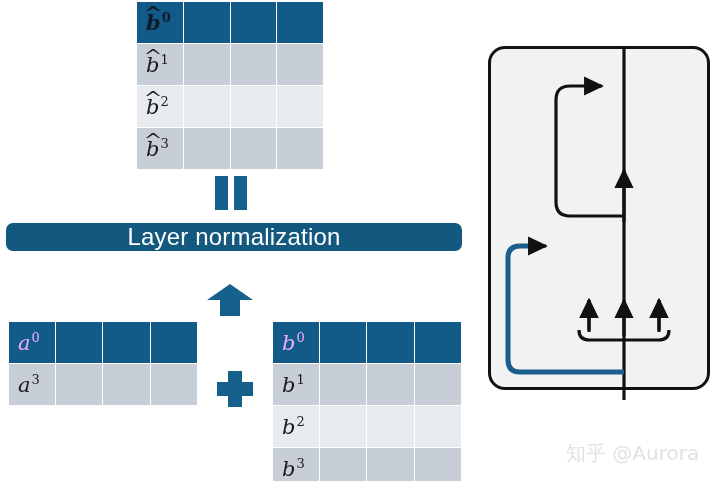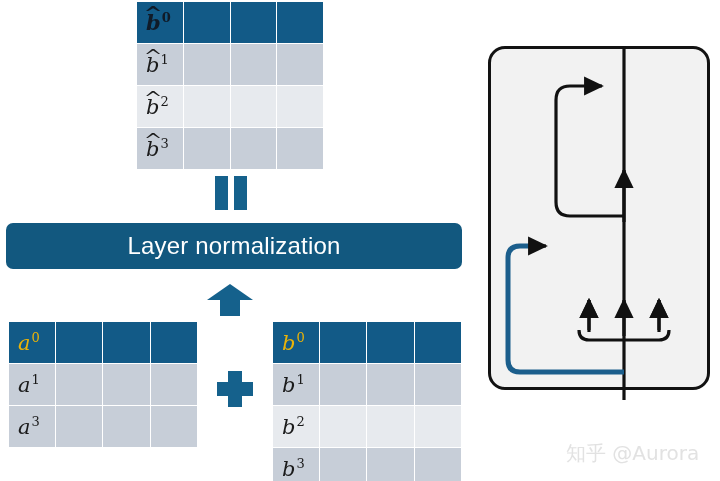--- a/index.html
+++ b/index.html
@@ -35,21 +35,21 @@
   .matrix tr.row-head td { background: #125a87; }
   .matrix td.lbl {
     text-align: left;
     padding-left: 9px;
     font-family: "DejaVu Serif", serif;
     font-style: italic;
     font-size: 21px;
     color: #1a1a1a;
     white-space: nowrap;
   }
-  .matrix tr.row-head td.lbl { color: #eab308; }
+  .matrix tr.row-head td.lbl { color: #f0abfc; }
   .matrix tr.row-head td.lbl.dark { color: #101b28; font-weight: bold; }
   .matrix td.lbl sup {
     font-size: 0.62em;
     font-style: normal;
     vertical-align: super;
     margin-left: 1px;
   }
   .hatwrap { position: relative; display: inline-block; }
   .hatwrap .hat {
     position: absolute;
@@ -70,21 +70,21 @@
   #m-a col.c0 { width: 46px; }
   #m-b { left: 272px; top: 321px; width: 190px; }
   #m-b col.c0 { width: 46px; }
 
   
   #lnbar {
     position: absolute;
     left: 6px;
     top: 223px;
     width: 456px;
-    height: 46px;
+    height: 28px;
     background: #12587f;
     border-radius: 7px;
     color: #ffffff;
     font-size: 24px;
     display: flex;
     align-items: center;
     justify-content: center;
     letter-spacing: .2px;
   }
 
@@ -241,26 +241,20 @@
         <col>
       </colgroup>
     <tbody>
       <tr class="row-head">
         <td class="lbl">a<sup>0</sup></td>
         <td></td>
         <td></td>
         <td></td>
       </tr>
       <tr>
-        <td class="lbl">a<sup>1</sup></td>
-        <td></td>
-        <td></td>
-        <td></td>
-      </tr>
-      <tr>
         <td class="lbl">a<sup>3</sup></td>
         <td></td>
         <td></td>
         <td></td>
       </tr>
     </tbody>
   </table>
 
   <table class="matrix" id="m-b">
     <colgroup>

